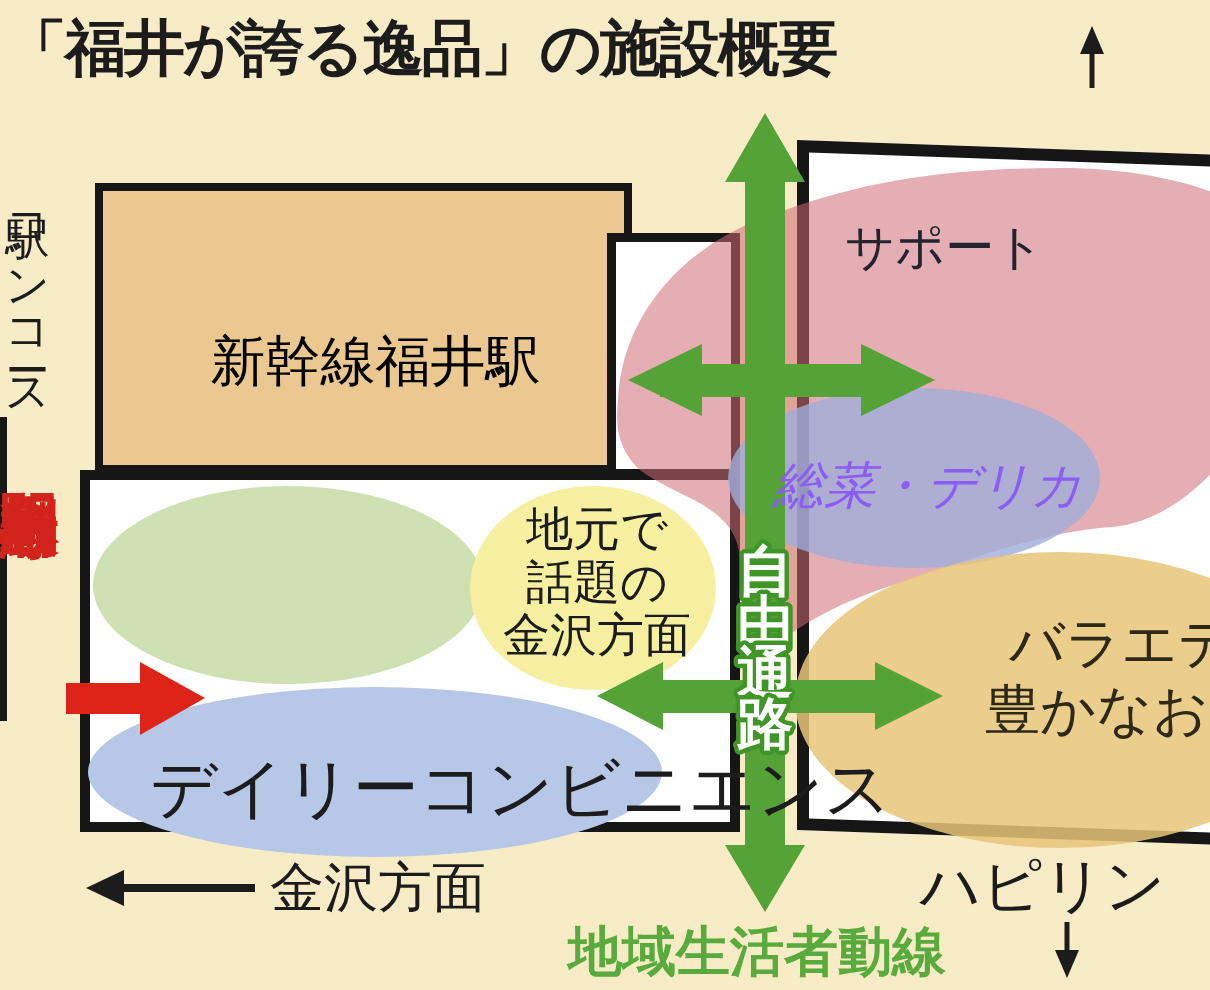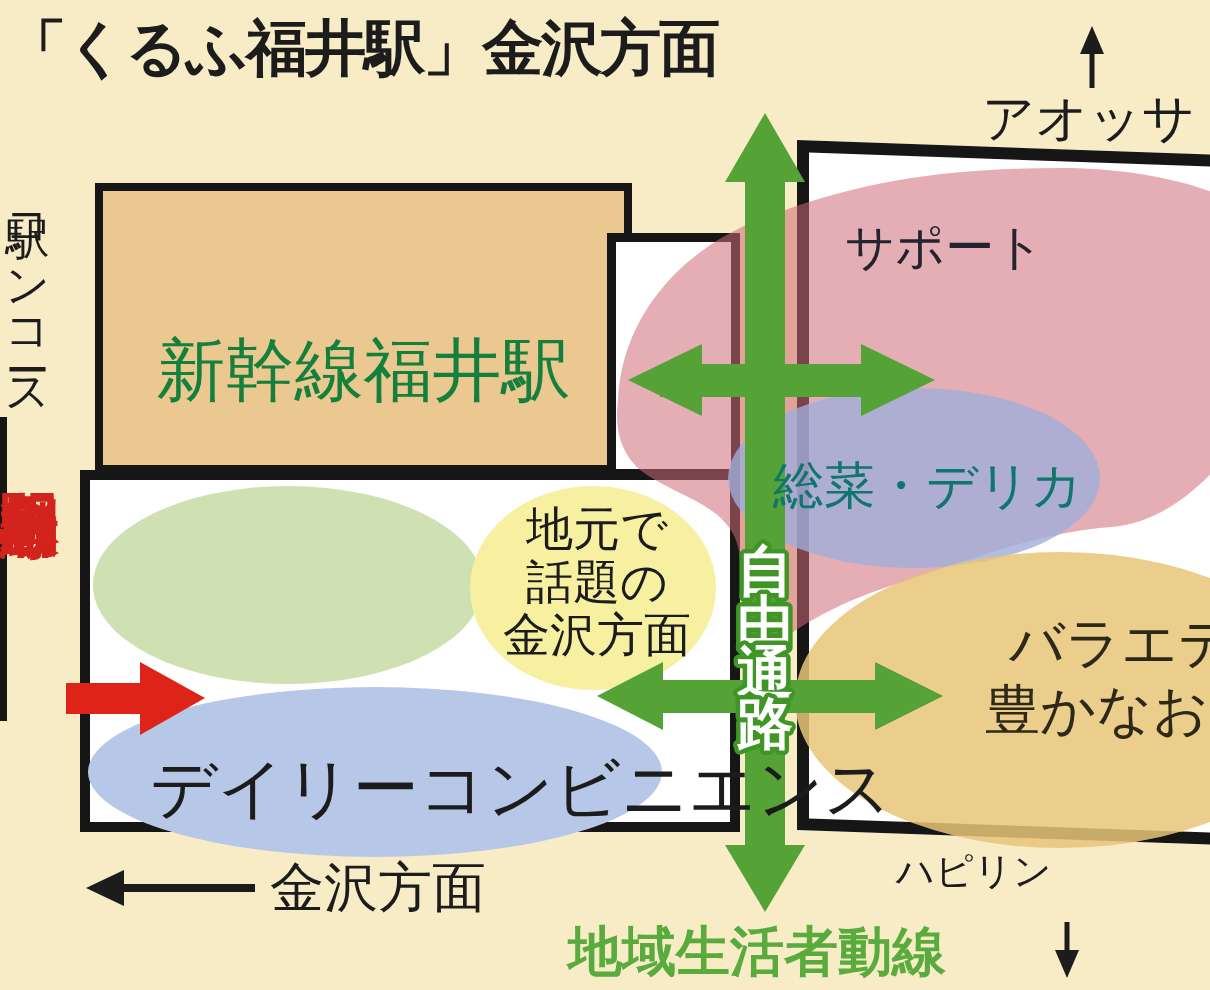--- a/index.html
+++ b/index.html
@@ -11,36 +11,36 @@
   }
   .abs{position:absolute;}
   .box{box-sizing:border-box;background:#ffffff;border:10px solid #161616;}
   #title{left:6px;top:8px;font-size:61px;font-weight:bold;letter-spacing:-2px;white-space:nowrap;}
   #tan-box{left:95px;top:183px;width:537px;height:290px;border-width:8px;background:#eac88f;}
   #wing-box{left:607px;top:233px;width:133px;height:245px;border-width:9px;}
   #main-box{left:80px;top:470px;width:660px;height:362px;border-width:10px;}
   #east-box{left:797px;top:140px;width:500px;height:690px;border-width:12px;
     transform:skewY(2deg);transform-origin:left top;}
   #edge-line{left:0;top:417px;width:7px;height:304px;background:#161616;}
-  #shinkansen-label{left:95px;top:325px;width:537px;text-align:center;font-size:69px;color:#15803d;}
+  #shinkansen-label{left:95px;top:325px;width:537px;text-align:center;font-size:55px;color:#000000;padding-left:12px;}
   .ellipse{border-radius:50%;}
   #ellipse-items{left:93px;top:486px;width:390px;height:198px;background:#cfe0b2;}
   #ellipse-sweets{left:470px;top:486px;width:246px;height:204px;background:#f6f0a0;}
   #ellipse-daily{left:88px;top:687px;width:574px;height:170px;background:#b7c7e8;}
   #ellipse-deli{left:728px;top:388px;width:372px;height:180px;background:rgba(160,172,218,0.8);}
   #ellipse-variety{left:795px;top:552px;width:530px;height:296px;background:rgba(231,196,120,0.85);}
   #label-items{left:113px;top:556px;font-size:54px;white-space:nowrap;}
   #label-sweets{left:503px;top:502px;font-size:47px;line-height:53px;text-align:center;}
   #label-daily{left:150px;top:744px;font-size:66px;white-space:nowrap;}
-  #label-deli{left:773px;top:452px;font-size:51px;white-space:nowrap;color:#0f766e;}
+  #label-deli{left:773px;top:452px;font-size:51px;white-space:nowrap;color:#8b5cf6;font-style:italic;}
   #label-quality{left:845px;top:218px;font-size:49px;line-height:58px;color:#23252e;}
   #label-variety{left:985px;top:610px;font-size:55px;line-height:67px;color:#2e2817;white-space:nowrap;}
   #label-variety .indent{margin-left:24px;}
   #label-aossa{left:982px;top:84px;font-size:52px;white-space:nowrap;}
-  #label-happiring{left:896px;top:846px;font-size:38px;white-space:nowrap;}
+  #label-happiring{left:920px;top:846px;font-size:60px;white-space:nowrap;}
   #label-kanazawa{left:270px;top:852px;font-size:54px;white-space:nowrap;}
   #label-localflow{left:568px;top:916px;font-size:54px;font-weight:bold;color:#58ab3c;white-space:nowrap;text-align:right;}
   .vtext{writing-mode:vertical-rl;text-orientation:upright;line-height:1;}
   #label-concourse{left:6px;top:184px;font-size:44px;letter-spacing:3px;}
   #label-userflow{left:0px;top:446px;font-size:59px;font-weight:bold;color:#d2231c;letter-spacing:2px;}
   svg{position:absolute;left:0;top:0;}
   .corridor-char{font-family:"Liberation Sans","DejaVu Sans",sans-serif;font-size:56px;font-weight:bold;
     fill:#ffffff;stroke:#3f9627;stroke-width:9px;paint-order:stroke;stroke-linejoin:round;text-anchor:middle;}
 </style>
 </head>
@@ -109,22 +109,21 @@
     </g>
 
     <g>
       <text class="corridor-char" x="765" y="590">自</text>
       <text class="corridor-char" x="765" y="641">由</text>
       <text class="corridor-char" x="765" y="692">通</text>
       <text class="corridor-char" x="765" y="743">路</text>
     </g>
   </svg>
 
-  <div class="abs" id="title">「くるふ福井駅」金沢方面</div>
-  <div class="abs" id="label-aossa">アオッサ</div>
+  <div class="abs" id="title">「福井が誇る逸品」の施設概要</div>
   <div class="abs vtext" id="label-concourse">駅コンコース</div>
   <div class="abs vtext" id="label-userflow">駅利用者動線</div>
   <div class="abs" id="shinkansen-label">新幹線福井駅</div>
 
   <div class="abs" id="label-sweets">
     <div>地元で</div>
     <div>話題の</div>
     <div>金沢方面</div>
   </div>
   <div class="abs" id="label-daily">デイリーコンビニエンス</div>

